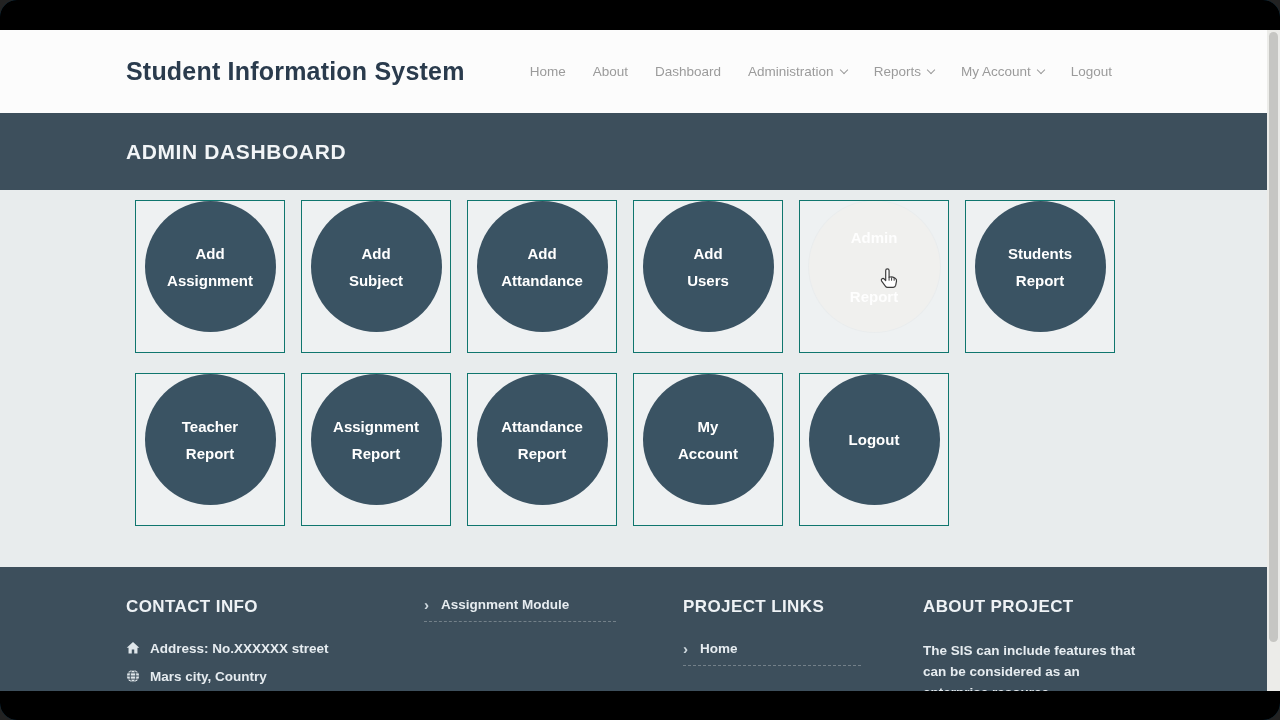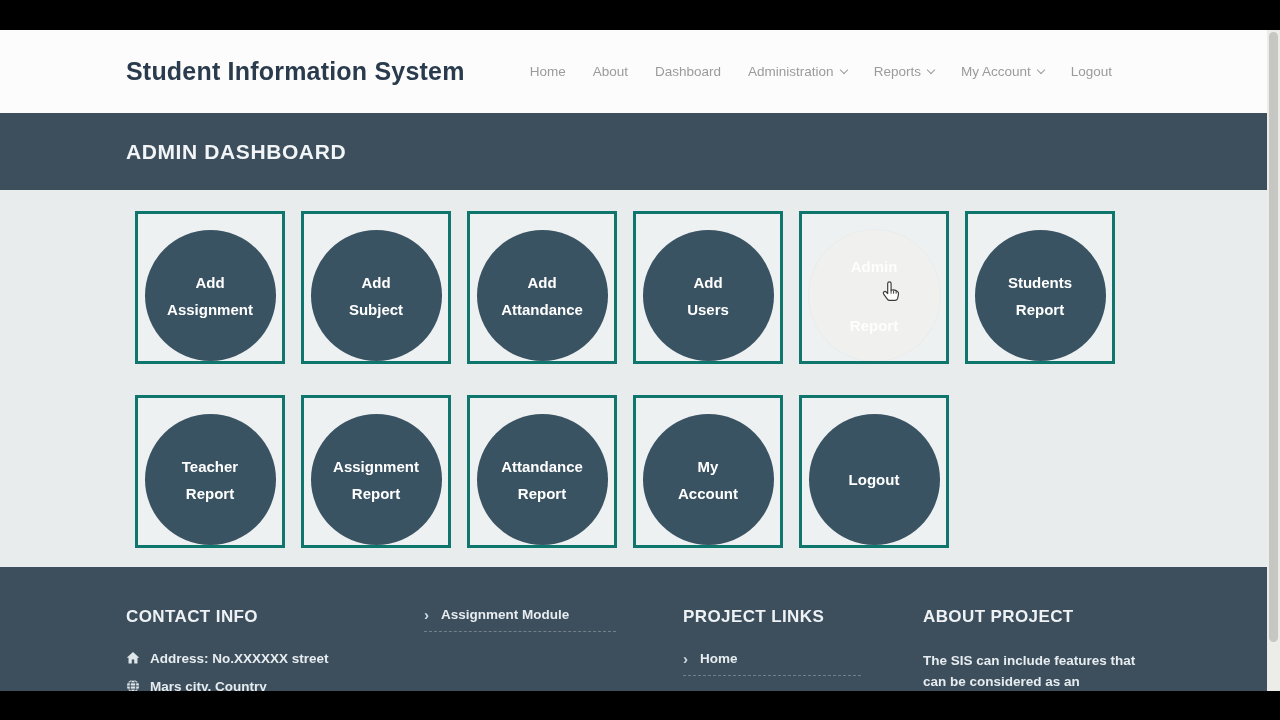--- a/index.html
+++ b/index.html
@@ -1,20 +1,21 @@
 <!DOCTYPE html>
 <html><head>
 <meta charset="utf-8">
 <style>
   * { margin:0; padding:0; box-sizing:border-box; }
   html,body { background:#222; }
   .screen {
     position:relative; width:1280px; height:720px; overflow:hidden;
     background:#0c4a6e; font-family:"Liberation Sans", sans-serif;
     margin:0 auto;
+    border-radius:17px;
   }
   .letterbox { position:absolute; left:0; width:100%; background:#000; z-index:50; }
   .letterbox.top { top:0; height:30px; }
   .letterbox.bottom { bottom:0; height:29px; }
 
   .page {
     position:absolute; top:30px; left:0; width:1280px; height:661px;
     background:#e8eced; display:flex; flex-direction:column; overflow:hidden;
   }
   .container { width:1028px; margin:0 auto; }
@@ -41,40 +42,40 @@
     font-size:21px; font-weight:700; color:#f2f5f7; letter-spacing:0.6px;
   }
 
   
   .content { height:377px; flex:0 0 auto; }
   .tiles {
     display:grid; grid-template-columns:repeat(6,150px); gap:20px 16px;
     padding:10px 0 0 9px;
   }
   .tile {
-    width:150px; height:153px; background:#eef1f2; border:3px solid #0f766e;
-    display:flex; align-items:flex-end; justify-content:center; position:relative; cursor:pointer;margin-top:11px;
+    width:150px; height:153px; background:#eef1f2; border:1px solid #0f766e;
+    display:flex; align-items:flex-start; justify-content:center; position:relative; cursor:pointer;
   }
   .tile-circle {
     width:131px; height:131px; border-radius:50%; background:#3a5363;
     display:flex; flex-direction:column; align-items:center; justify-content:center;
     text-align:center; color:#fff; font-size:15px; font-weight:600; line-height:27px;
   }
   .tile.hovered .tile-circle {
     background:#f0f0ee; color:rgba(255,255,255,0.9);
     box-shadow:0 0 0 1px rgba(0,0,0,0.02);
     gap:32px;
   }
   .cursor-pointer { position:absolute; left:76px; top:64px; width:27px; height:27px; display:none; }
   .tile.hovered .cursor-pointer { display:block; }
 
   
   .site-footer { background:#3d4f5c; flex:1 1 auto; }
   .footer-grid {
-    display:grid; grid-template-columns:298px 259px 240px 231px; padding-top:40px;
+    display:grid; grid-template-columns:298px 259px 240px 231px; padding-top:30px;
   }
   .footer-heading {
     font-size:17px; font-weight:700; color:#eef2f5; letter-spacing:0.4px; margin-bottom:24px;
   }
   .footer-item {
     display:flex; align-items:flex-start; gap:10px; font-size:13.5px; font-weight:600;
     color:#e6ecf0; margin-bottom:13px;
   }
   .footer-link {
     display:flex; align-items:center; gap:12px; font-size:13.5px; font-weight:600;

